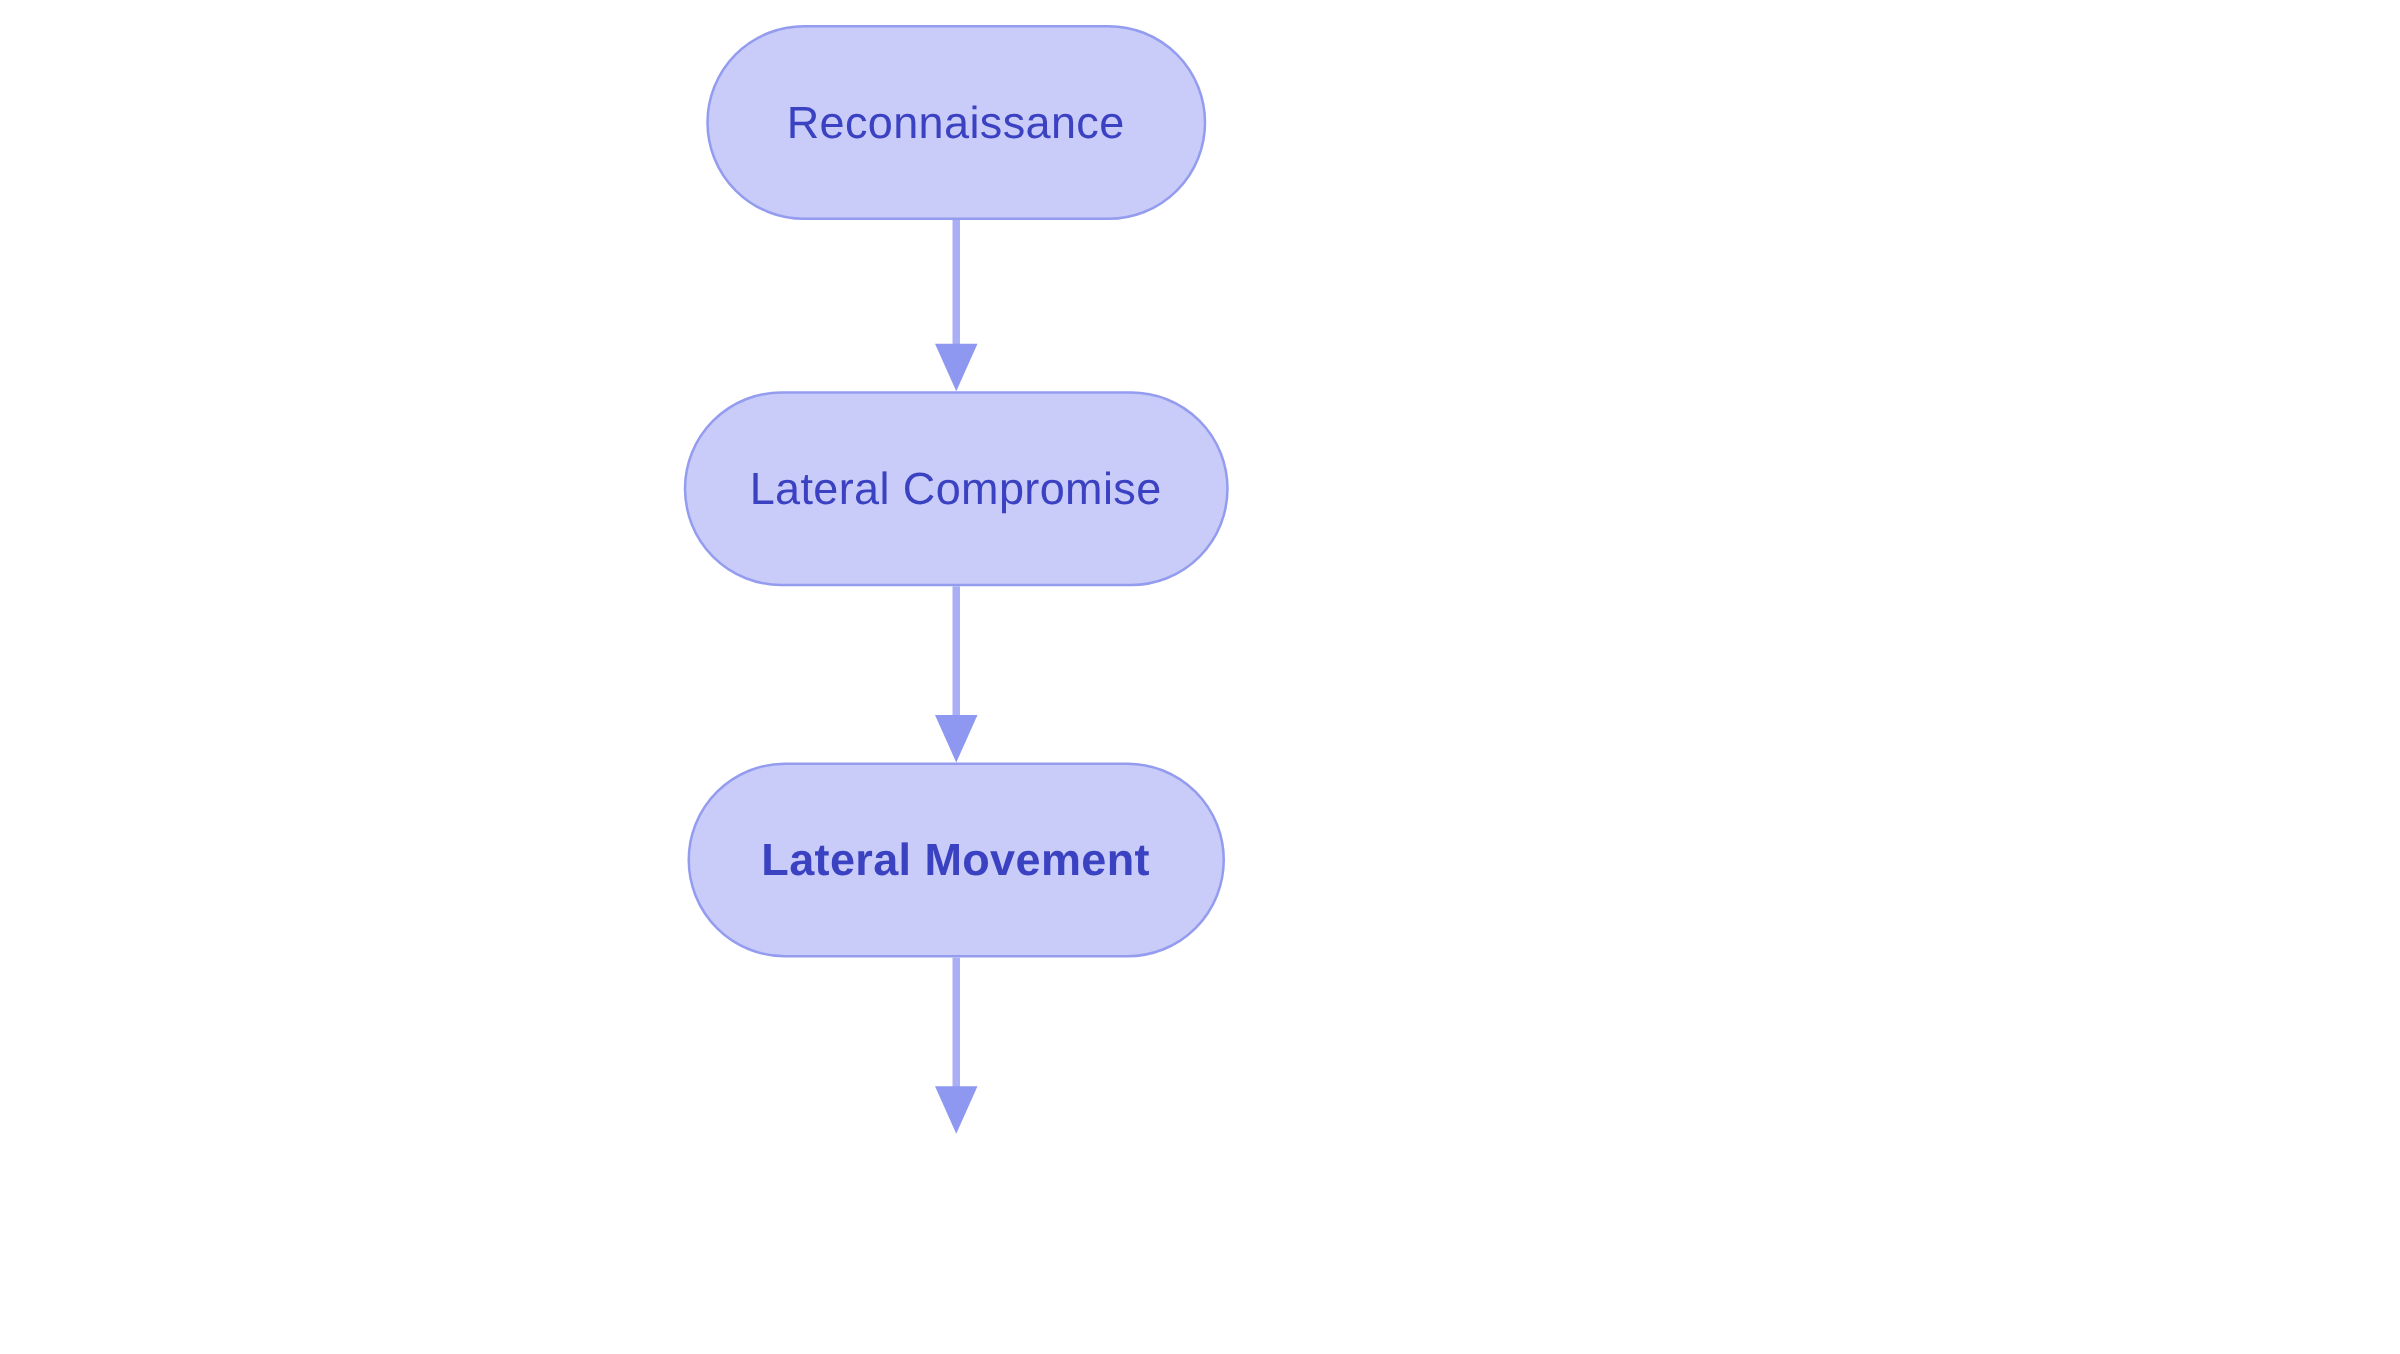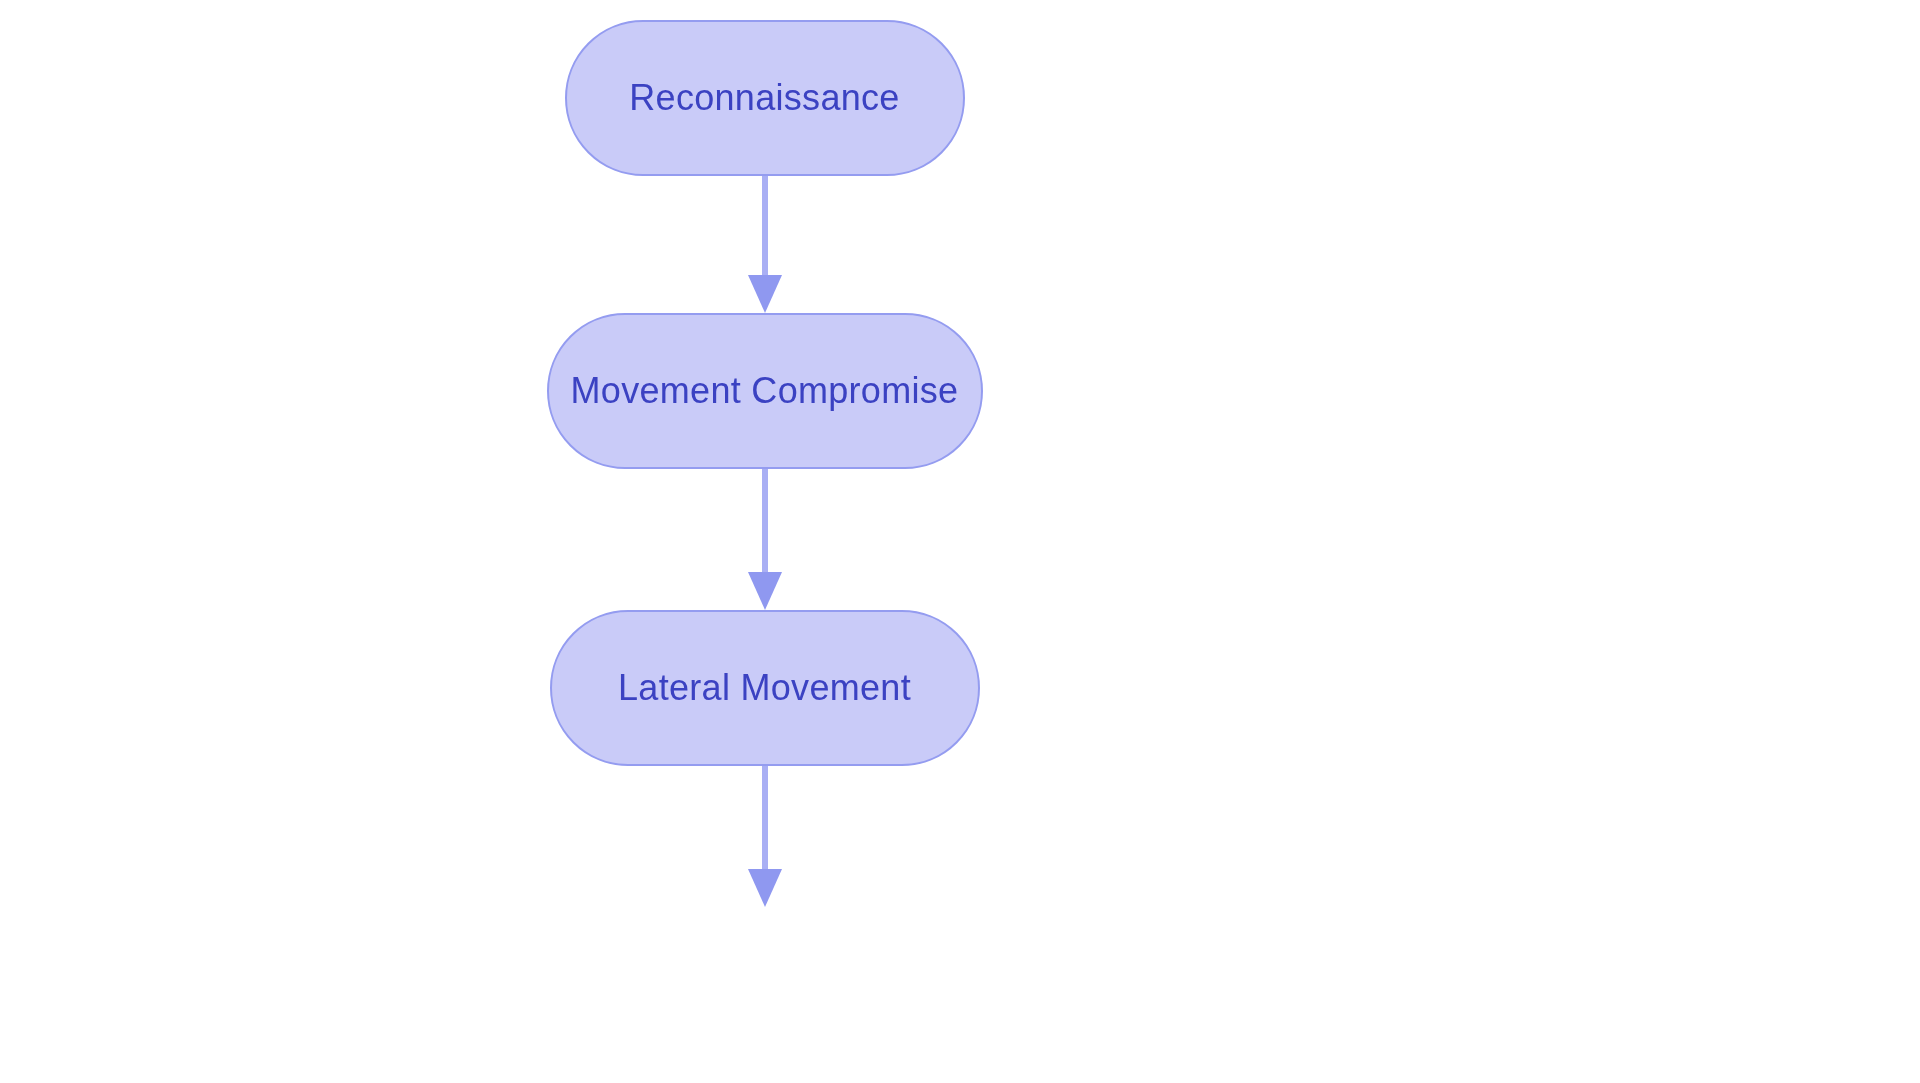--- a/index.html
+++ b/index.html
@@ -32,21 +32,21 @@
     display: flex;
     align-items: center;
     justify-content: center;
     font-size: 36px;
     font-weight: 400;
     letter-spacing: 0.3px;
     flex: 0 0 auto;
   }
   .node-1 { width: 400px; }
   .node-2 { width: 436px; }
-  .node-3 { width: 430px; }
+  .node-3 { width: 430px; font-weight: bold; }
   .node-4 { width: 396px; }
   .arrow {
     display: flex;
     flex-direction: column;
     align-items: center;
     flex: 0 0 auto;
     width: 40px;
   }
   .arrow-1 { height: 137px; }
   .arrow-2, .arrow-3 { height: 141px; }
@@ -73,21 +73,21 @@
   <div class="node node-1">
     <span>Reconnaissance</span>
   </div>
 
   <div class="arrow arrow-1">
     <div class="arrow-shaft"></div>
     <div class="arrow-head"></div>
   </div>
 
   <div class="node node-2">
-    <span>Movement Compromise</span>
+    <span>Lateral Compromise</span>
   </div>
 
   <div class="arrow arrow-2">
     <div class="arrow-shaft"></div>
     <div class="arrow-head"></div>
   </div>
 
   <div class="node node-3">
     <span>Lateral Movement</span>
   </div>

